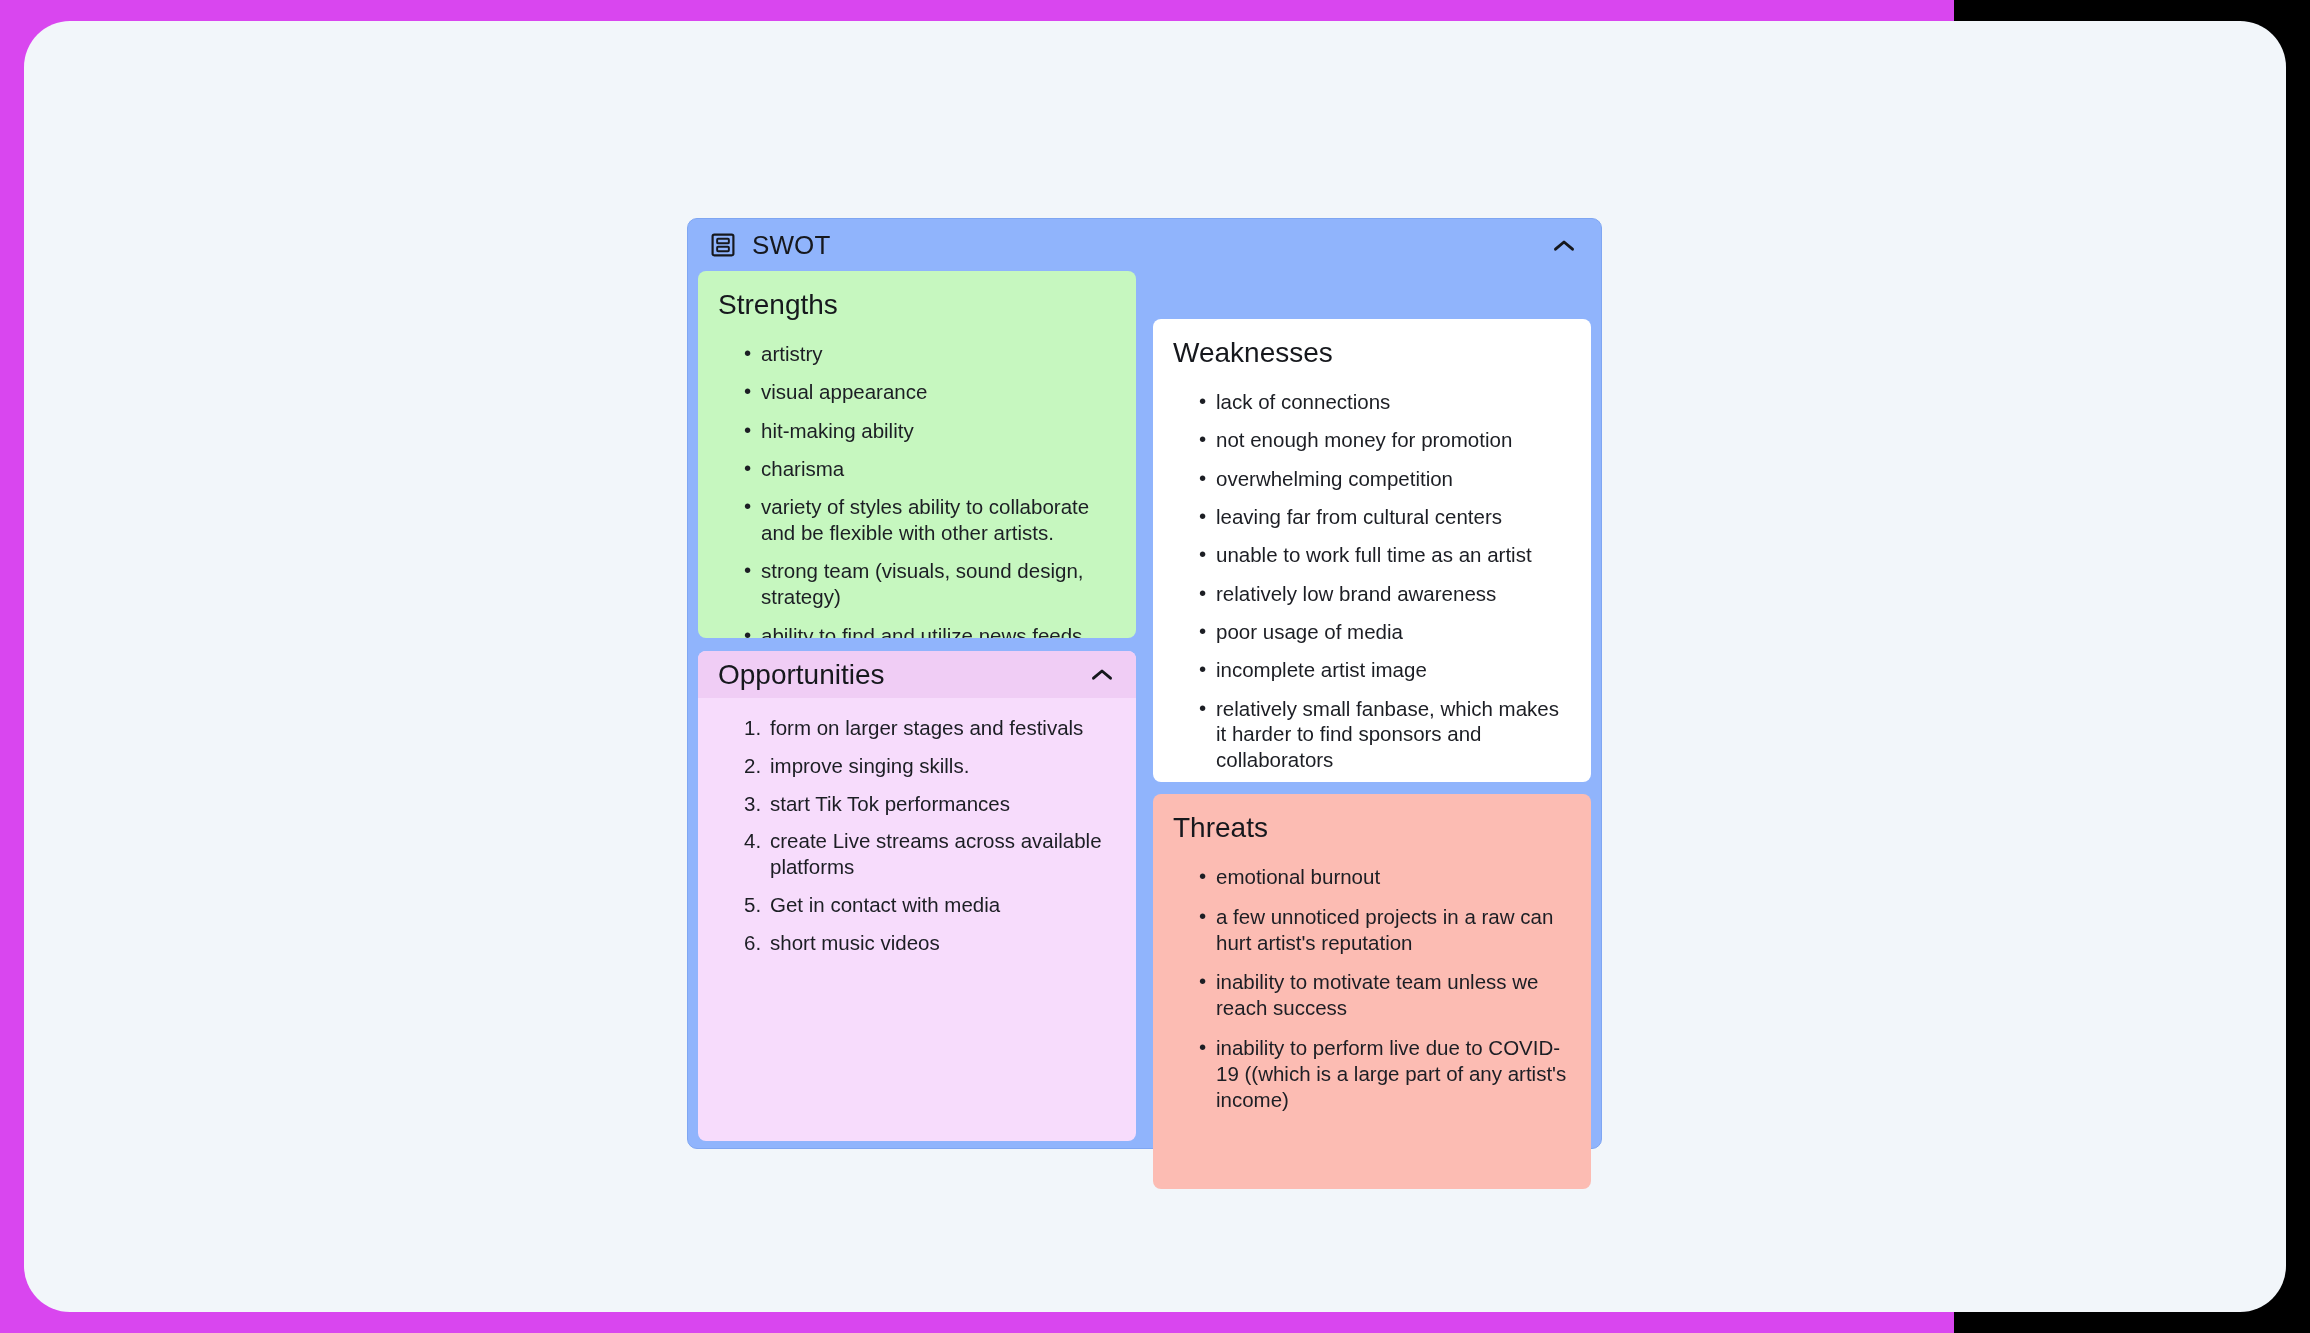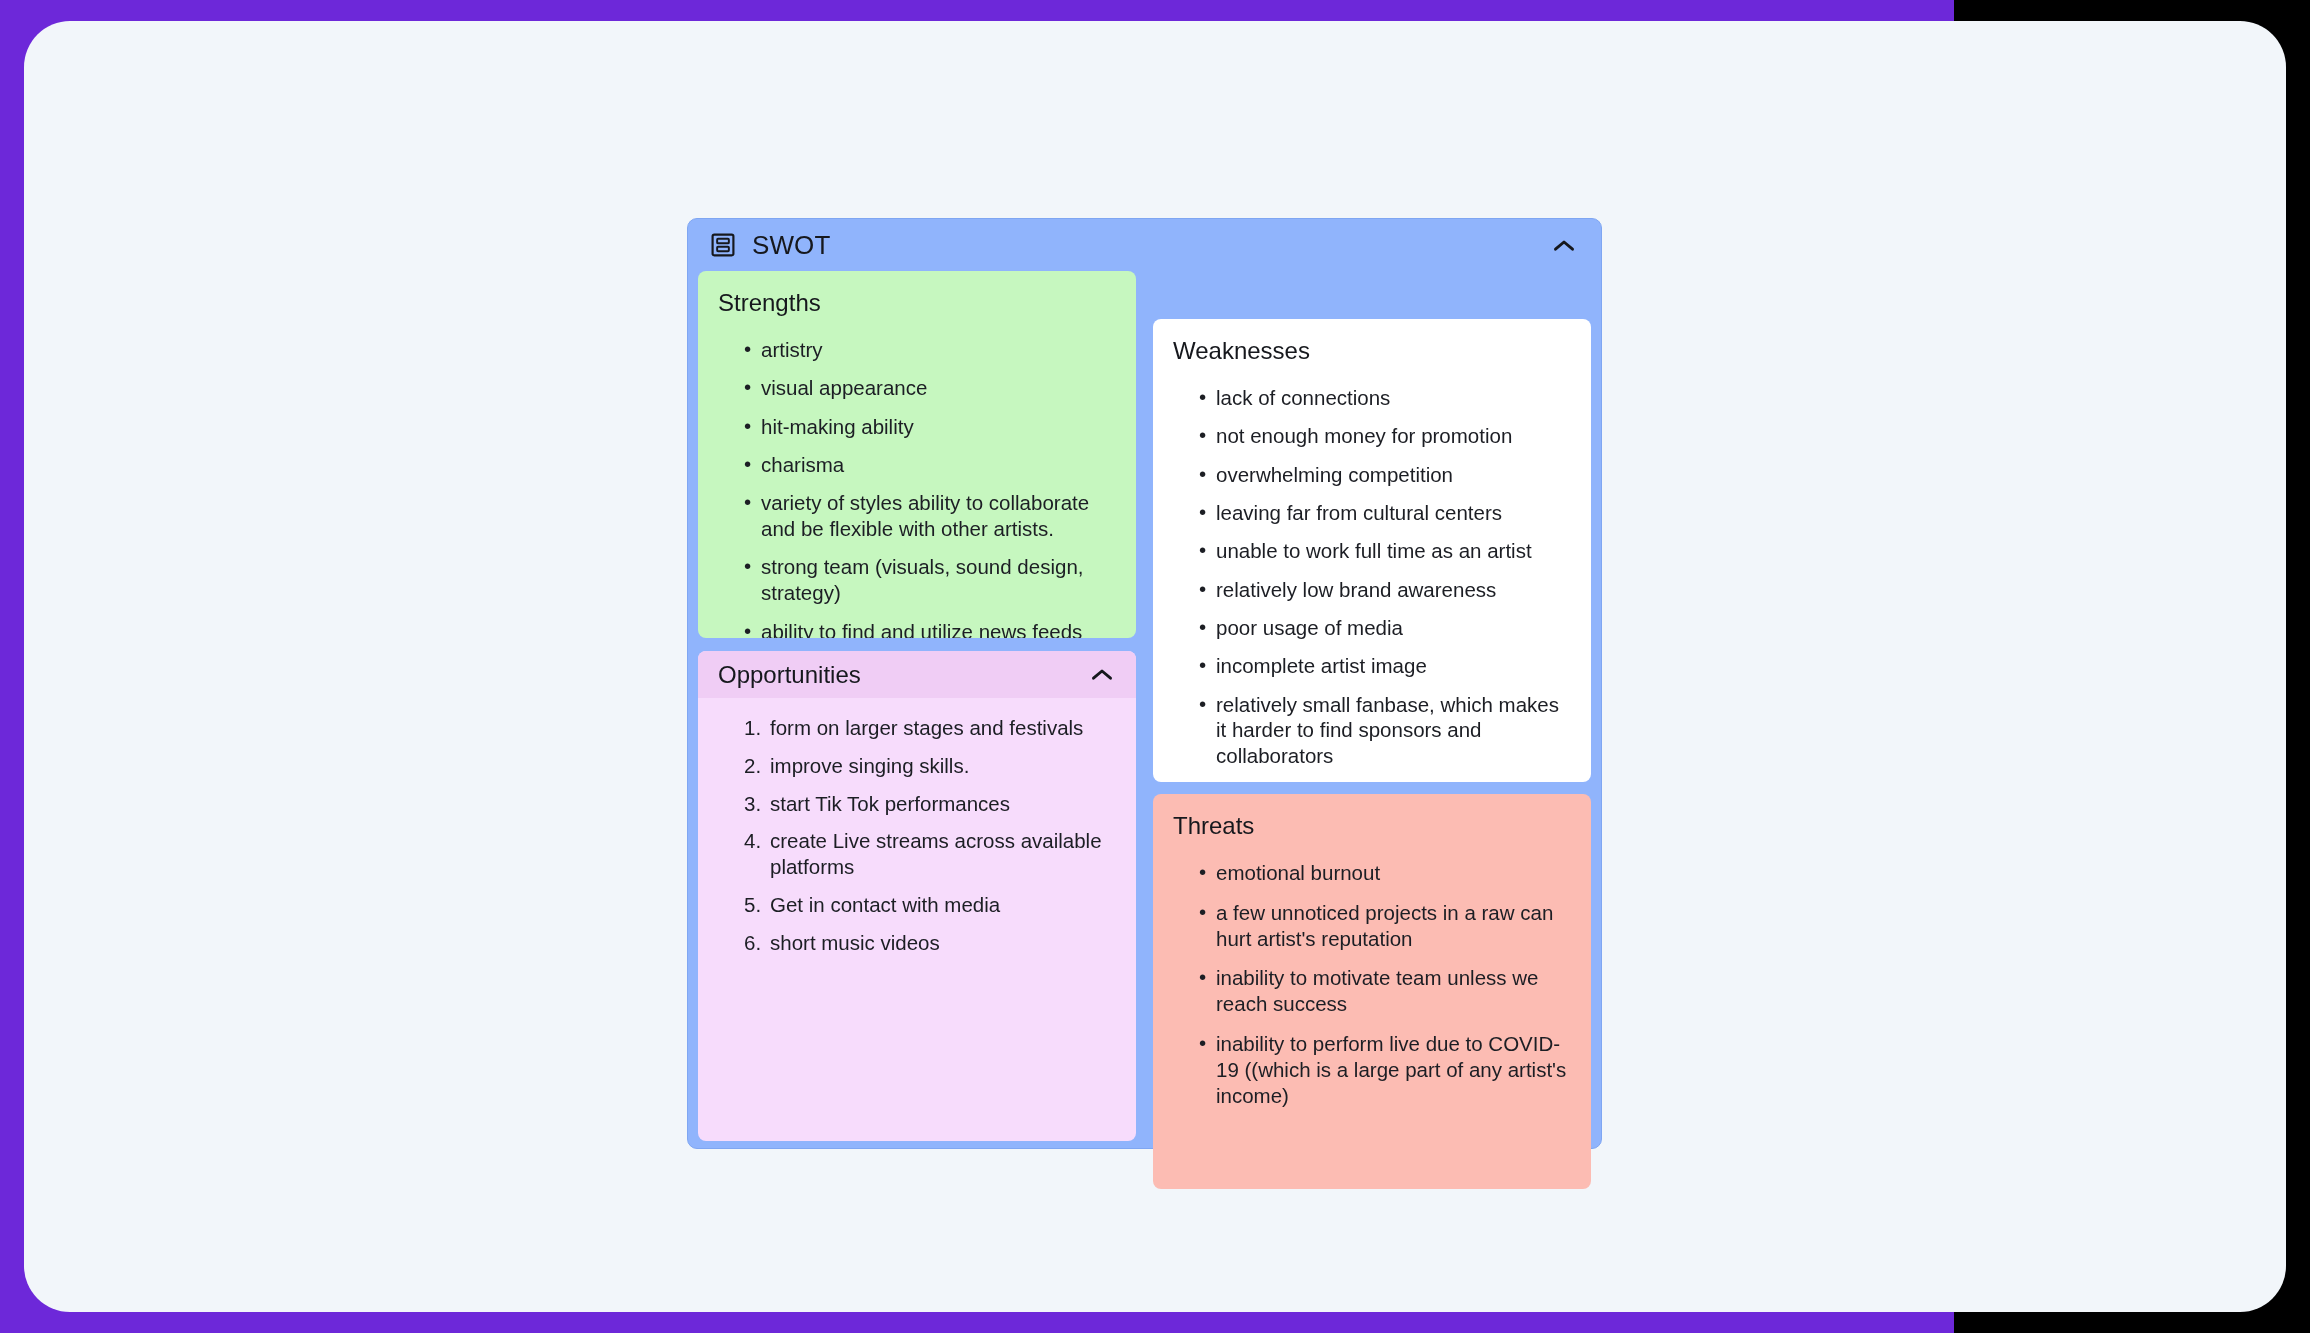--- a/index.html
+++ b/index.html
@@ -9,21 +9,21 @@
     height: 1333px;
     background: #000000;
     font-family: "Liberation Sans", sans-serif;
     overflow: hidden;
   }
 
   #viewport {
     position: relative;
     width: 1954px;
     height: 1333px;
-    background: #6d28d9;
+    background: #d946ef;
     padding-left: 20px;
   }
 
   
   #page-surface {
     position: absolute;
     left: 24px;
     top: 21px;
     width: 2262px;
     height: 1291px;
@@ -96,21 +96,21 @@
   }
   #col-left  { left: 0px;   top: 0; }
   #col-right { left: 455px; top: 0; margin-top: 48px; }
 
   .card {
     border-radius: 8px;
     overflow: hidden;
   }
 
   .card-title {
-    font-size: 24px;
+    font-size: 28px;
     color: #16181d;
     line-height: 1;
   }
 
   .card-body {
     padding: 0 20px 0 20px;
   }
 
   ul.items, ol.items {
     margin: 0;

